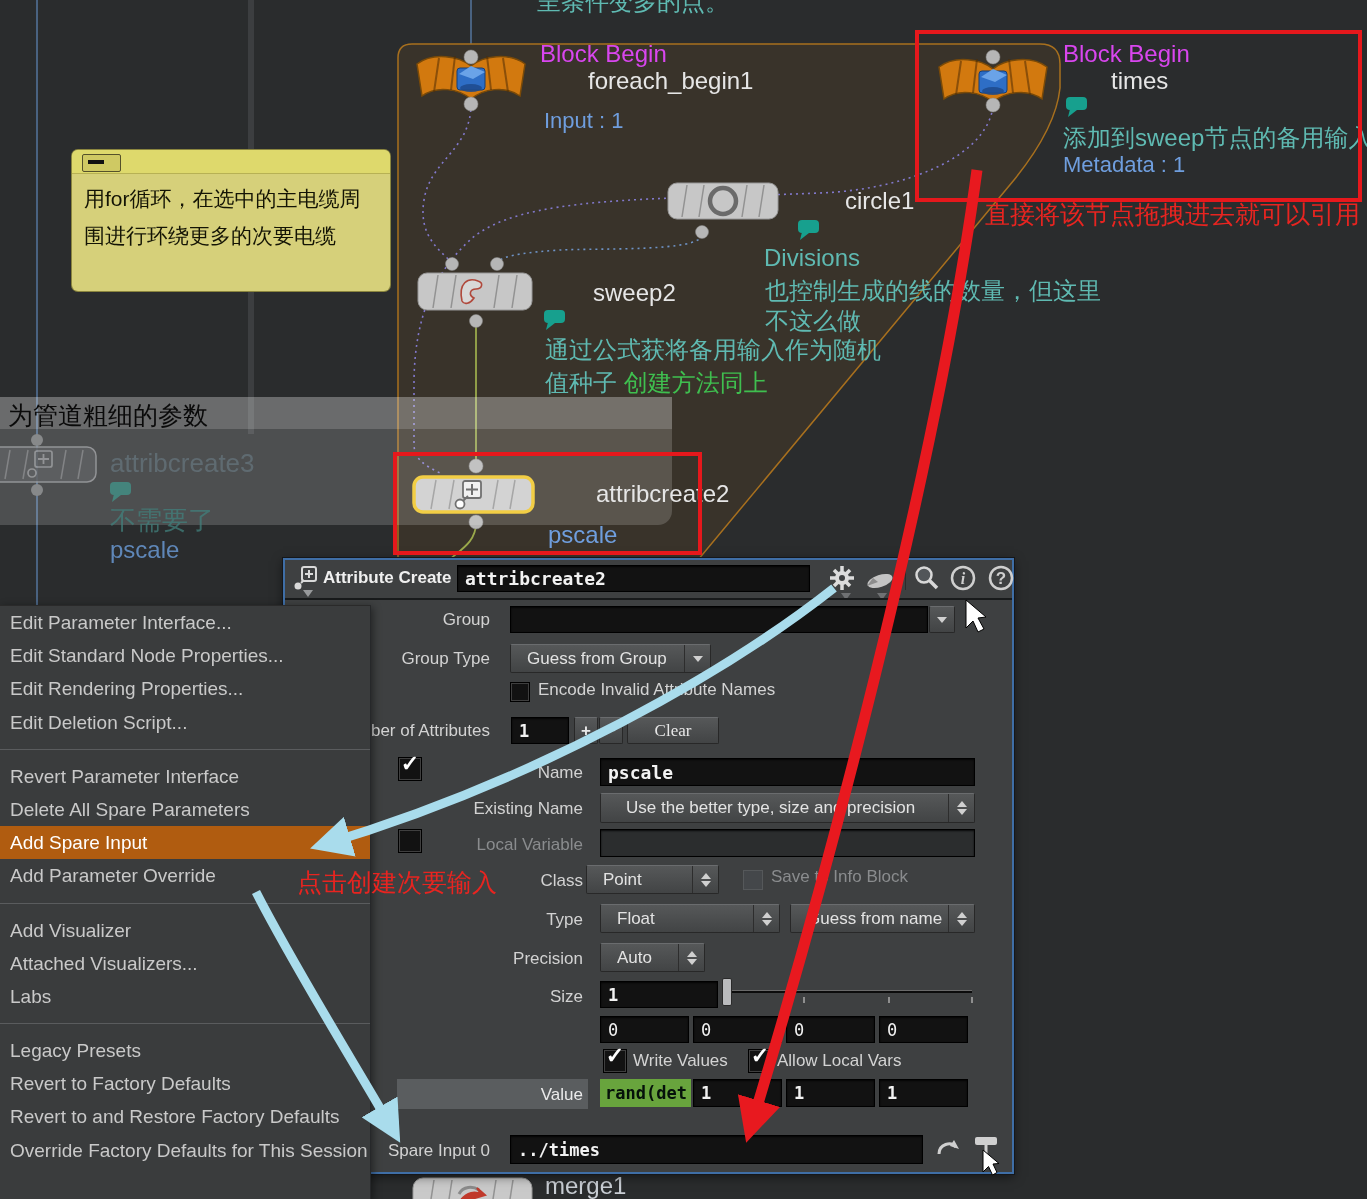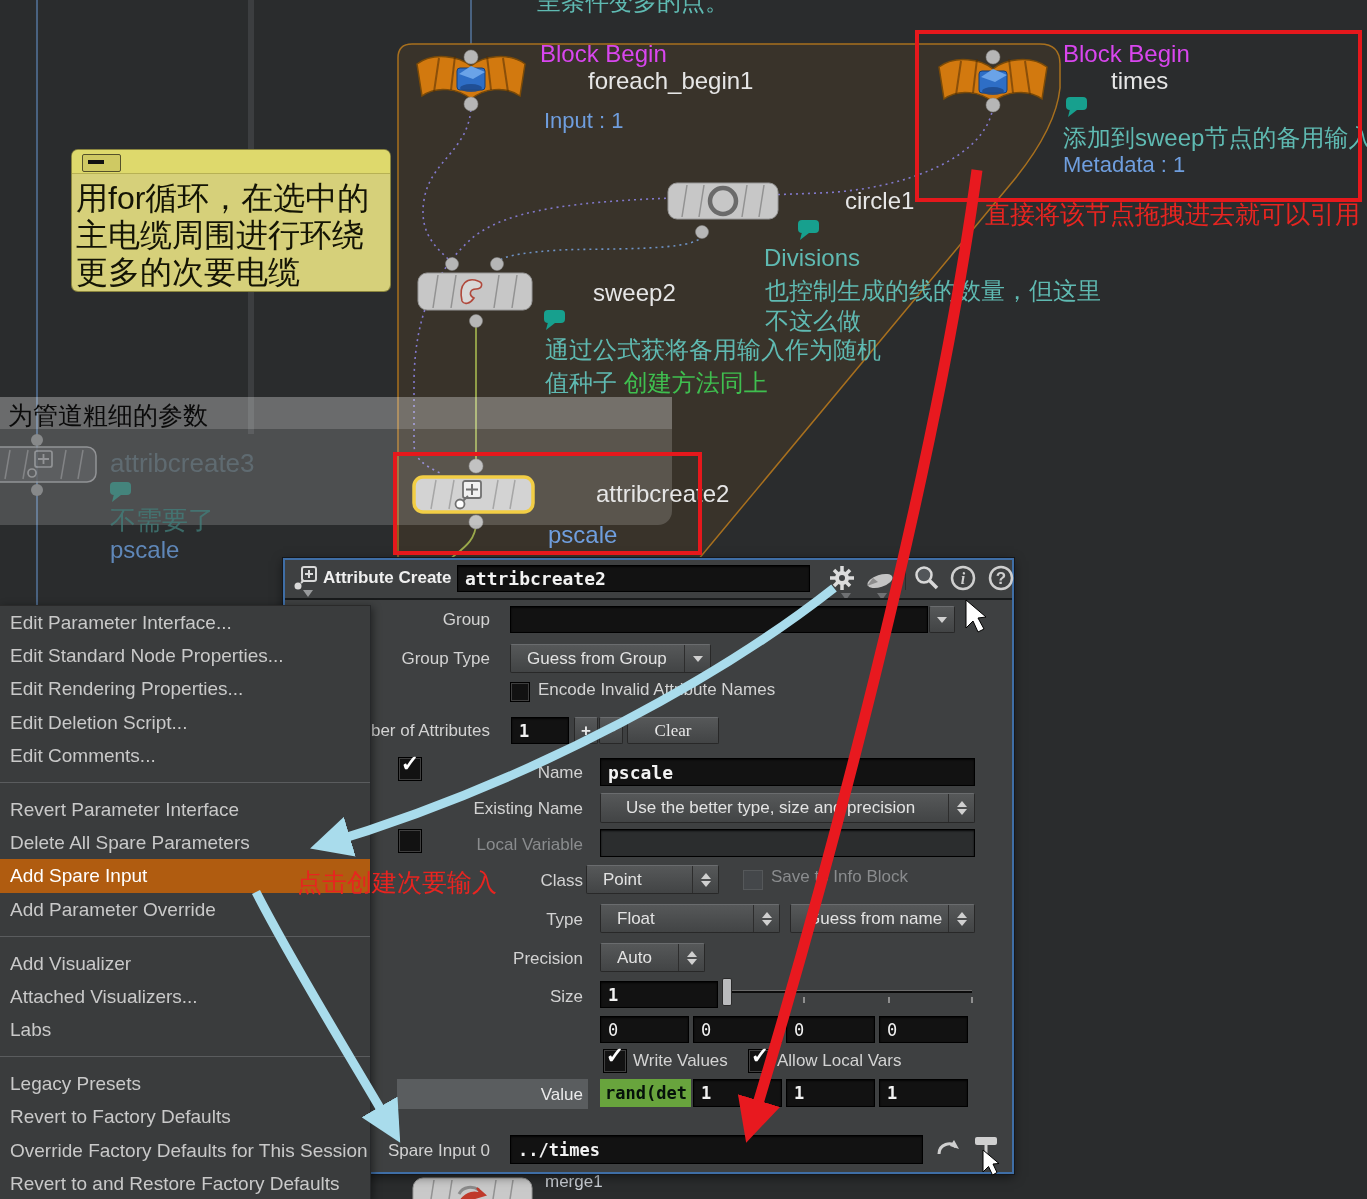--- a/index.html
+++ b/index.html
@@ -15,21 +15,21 @@
   .tcomment{color:#5fbab2;font-size:24px;}
   .tgreen{color:#3fbf4f;font-size:24px;}
   .tred{color:#e82420;font-size:25px;z-index:30;font-weight:bold;}
   
   .sticky{position:absolute;left:72px;top:150px;width:318px;height:141px;z-index:4;
           background:#d6d07a;border-radius:6px;box-shadow:0 0 0 1px #8a853e;}
   .sticky .shead{height:23px;background:#ded96c;border-radius:6px 6px 0 0;border-bottom:1px solid #b7b154;}
   .sticky .smin{position:absolute;left:10px;top:4px;width:32px;height:16px;background:#cfc963;
                 border:1px solid #55512a;border-radius:2px;color:#111;font-weight:bold;
                 line-height:10px;text-align:left;padding-left:5px;font-size:18px;}
-  .sticky .sbody{padding:6px 4px;color:#141405;font-size:32px;line-height:37px;}
+  .sticky .sbody{padding:6px 12px;color:#141405;font-size:21px;line-height:37px;}
   
   .ovl{position:absolute;z-index:2;}
   
   .redrect{position:absolute;border:4px solid #e6181c;z-index:6;}
   
   .menu{position:absolute;left:0;top:605px;width:370px;height:594px;z-index:10;
         background:#3a3c3d;border-top:1px solid #2a2a2a;border-right:1px solid #26282a;
         display:flex;flex-direction:column;box-shadow:2px 2px 8px rgba(0,0,0,.45);}
   .mi{height:33.2px;line-height:33.2px;padding-left:10px;font-size:19px;color:#c9c9c9;position:relative;}
   .mi.hl{background:#b05c10;color:#ffffff;}
@@ -233,21 +233,21 @@
   <div class="ntext tcomment" style="left:545px;top:367px;"><span>值种子 </span><span class="tgreen">创建方法同上</span></div>
   <div class="ntext tcomment" style="left:545px;top:334px;">通过公式获将备用输入作为随机</div>
 
   <div class="ntext tname" style="left:548px;top:480px;">attribcreate2</div>
   <div class="ntext tio" style="left:548px;top:521px;font-size:24px;">pscale</div>
 
   <div class="ntext" style="left:110px;top:448px;font-size:26px;color:#64727a;opacity:.8;">attribcreate3</div>
   <div class="ntext" style="left:110px;top:503px;font-size:26px;color:#41807c;opacity:.75;">不需要了</div>
   <div class="ntext" style="left:110px;top:536px;font-size:24px;color:#5f87b8;">pscale</div>
 
-  <div class="ntext" style="left:545px;top:1172px;font-size:17px;color:#c9ced4;z-index:1;">merge1</div>
+  <div class="ntext" style="left:545px;top:1172px;font-size:24px;color:#c9ced4;z-index:1;">merge1</div>
 
   <div class="redrect" style="left:915px;top:30px;width:439px;height:164px;"></div>
   <div class="redrect" style="left:393px;top:452px;width:301px;height:95px;"></div>
   <div class="ntext tred" style="left:985px;top:198px;font-weight:normal;">直接将该节点拖拽进去就可以引用</div>
   <div class="ntext tred" style="left:297px;top:866px;font-weight:normal;">点击创建次要输入</div>
 
   <div class="dialog">
 
     <svg class="abs" style="left:8px;top:5px;" width="26" height="28">
       <rect x="9" y="2" width="14" height="14" rx="2" fill="none" stroke="#d9d9d9" stroke-width="2"></rect>
@@ -407,35 +407,34 @@
       <rect x="2" y="5" width="22" height="8" rx="2" fill="#d0d0d0"></rect>
       <line x1="13" y1="13" x2="13" y2="24" stroke="#d0d0d0" stroke-width="3"></line>
     </svg>
   </div>
 
   <div class="menu">
     <div class="mi">Edit Parameter Interface...</div>
     <div class="mi">Edit Standard Node Properties...</div>
     <div class="mi">Edit Rendering Properties...</div>
     <div class="mi">Edit Deletion Script...</div>
-    <div class="mi">Edit Comments...</div>
     <div class="msep"></div>
     <div class="mi">Revert Parameter Interface</div>
     <div class="mi">Delete All Spare Parameters</div>
     <div class="mi hl">Add Spare Input</div>
     <div class="mi">Add Parameter Override</div>
     <div class="msep"></div>
     <div class="mi">Add Visualizer</div>
     <div class="mi">Attached Visualizers...</div>
     <div class="mi">Labs</div>
     <div class="msep"></div>
     <div class="mi">Legacy Presets</div>
     <div class="mi">Revert to Factory Defaults</div>
+    <div class="mi">Revert to and Restore Factory Defaults</div>
     <div class="mi">Override Factory Defaults for This Session</div>
-    <div class="mi">Revert to and Restore Factory Defaults</div>
   </div>
 
   <svg class="abs" style="left:0;top:0;z-index:30;pointer-events:none;" width="1367" height="1199" viewBox="0 0 1367 1199">
     <defs>
       <marker id="ra" viewBox="0 0 10 10" refX="7" refY="5" markerWidth="4" markerHeight="4" orient="auto">
         <path d="M0,0 L10,5 L0,10 Z" fill="#e8191f"></path>
       </marker>
       <marker id="ca" viewBox="0 0 10 10" refX="7" refY="5" markerWidth="4.6" markerHeight="4.6" orient="auto">
         <path d="M0,0 L10,5 L0,10 Z" fill="#a9dcec"></path>
       </marker>

